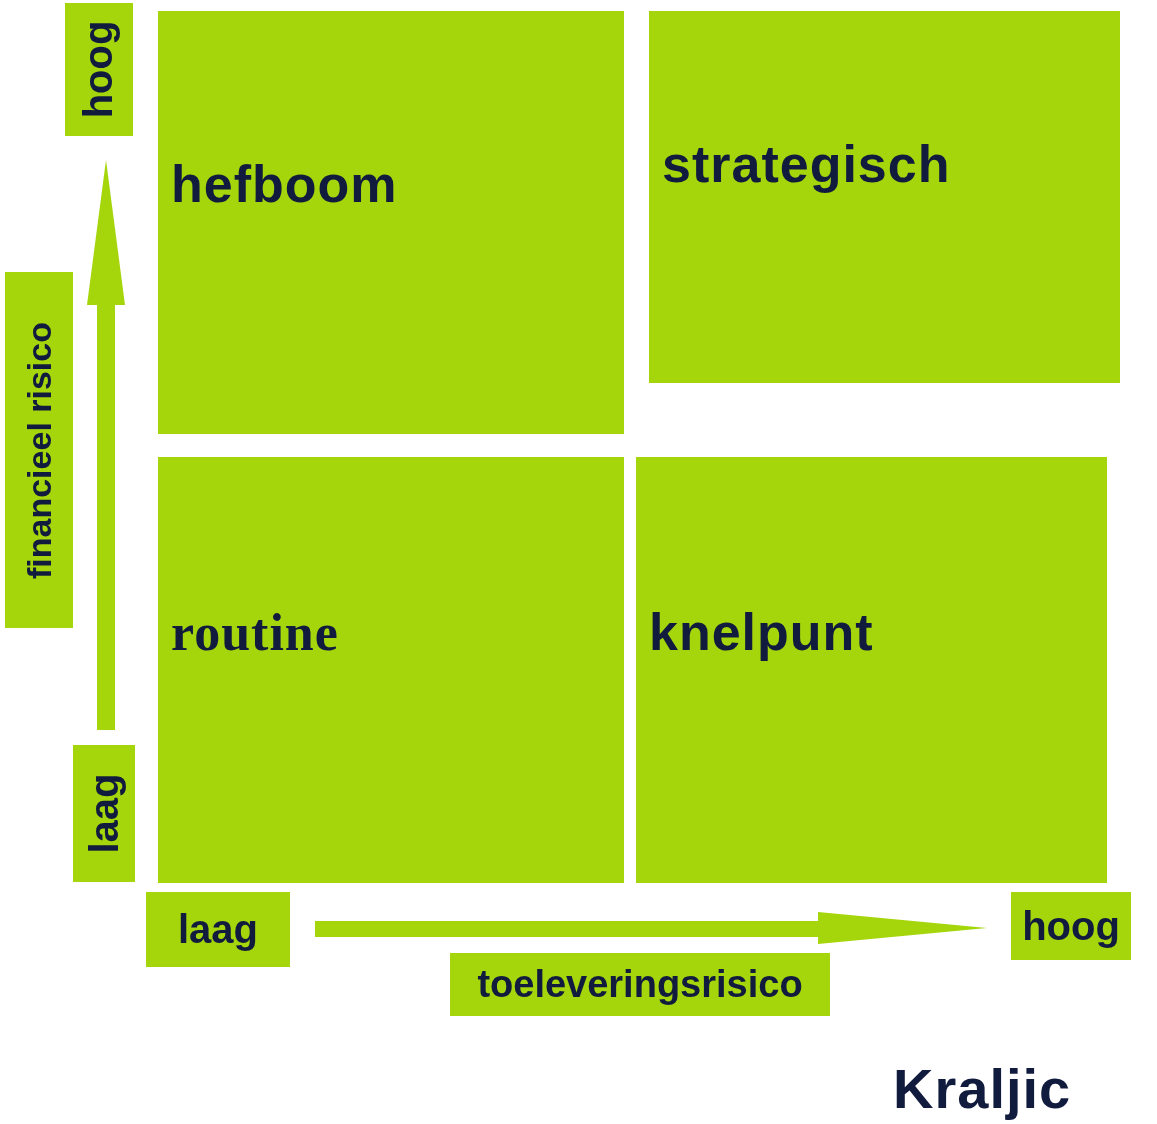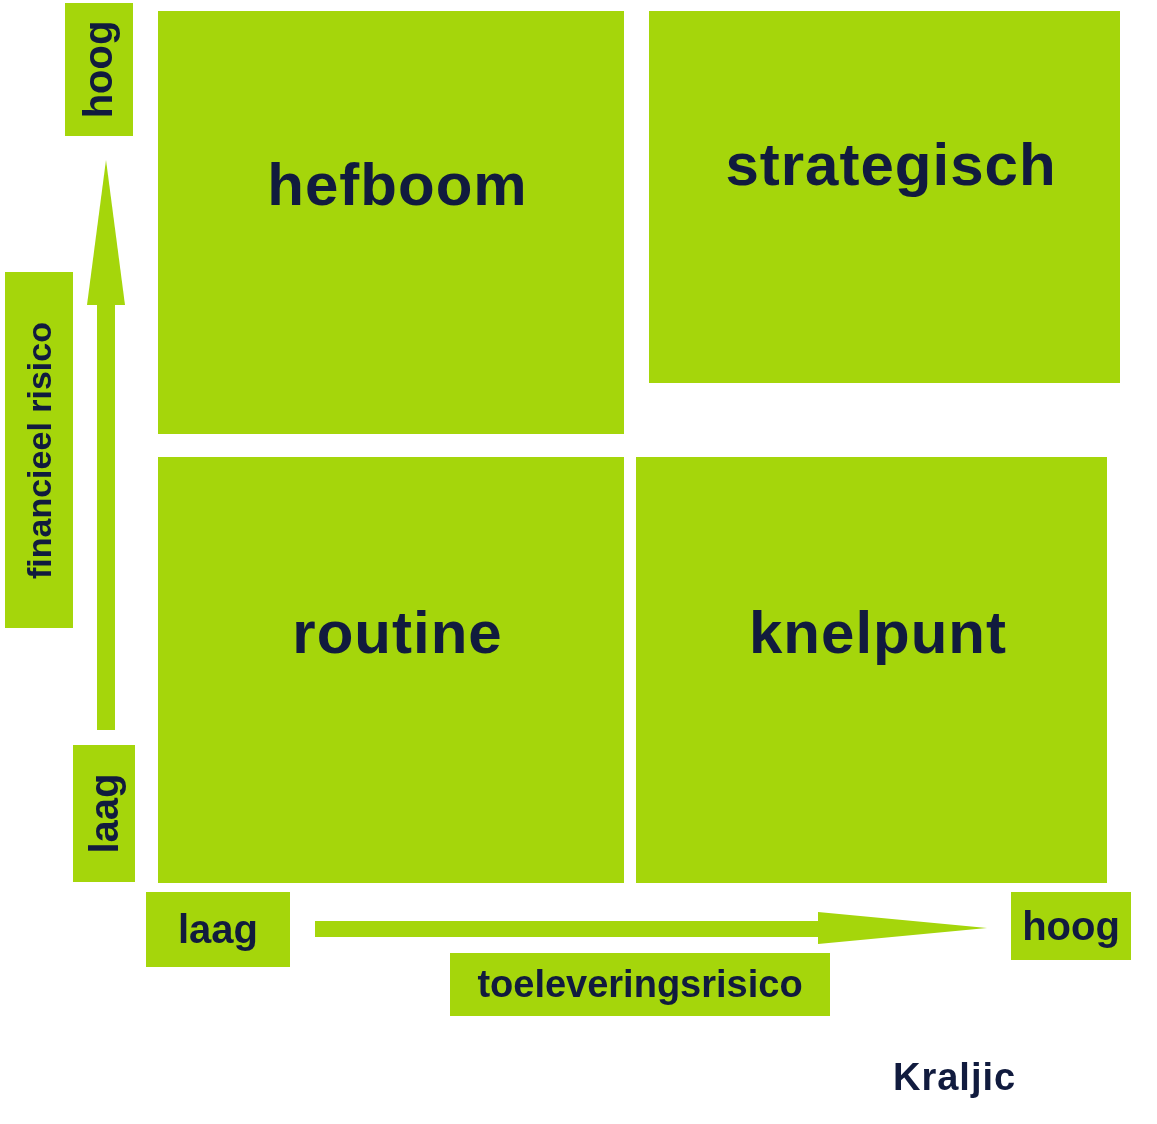--- a/index.html
+++ b/index.html
@@ -22,29 +22,28 @@
   .quad {
     position: absolute;
     background: var(--green);
   }
   .quad .qlabel {
     position: absolute;
     left: 0;
     top: 41%;
     width: 100%;
     transform: translateY(-50%);
-    text-align: center;
-    font-size: 60px;
+    font-size: 52px;
     letter-spacing: 1px;
     color: var(--navy);
     padding-left: 13px;
   }
   .q-hefboom     { left: 158px; top: 11px;  width: 466px; height: 423px; }
   .q-strategisch { left: 649px; top: 11px;  width: 471px; height: 372px; }
-  .q-routine     { left: 158px; top: 457px; width: 466px; height: 426px; }
+  .q-routine     { left: 158px; top: 457px; width: 466px; height: 426px; font-family: Liberation Serif, serif; }
   .q-knelpunt    { left: 636px; top: 457px; width: 471px; height: 426px; }
 
   .tag {
     position: absolute;
     background: var(--green);
     display: flex;
     align-items: center;
     justify-content: center;
     color: var(--navy);
   }
@@ -86,21 +85,21 @@
     width: 0; height: 0;
     border-top: 16px solid transparent;
     border-bottom: 16px solid transparent;
     border-left: 169px solid var(--green);
   }
 
   .caption {
     position: absolute;
     left: 893px;
     top: 1056px;
-    font-size: 38px;
+    font-size: 56px;
     letter-spacing: 1px;
     color: var(--navy);
     white-space: nowrap;
   }
 </style>
 </head>
 <body>
 
 <div class="canvas">
 

